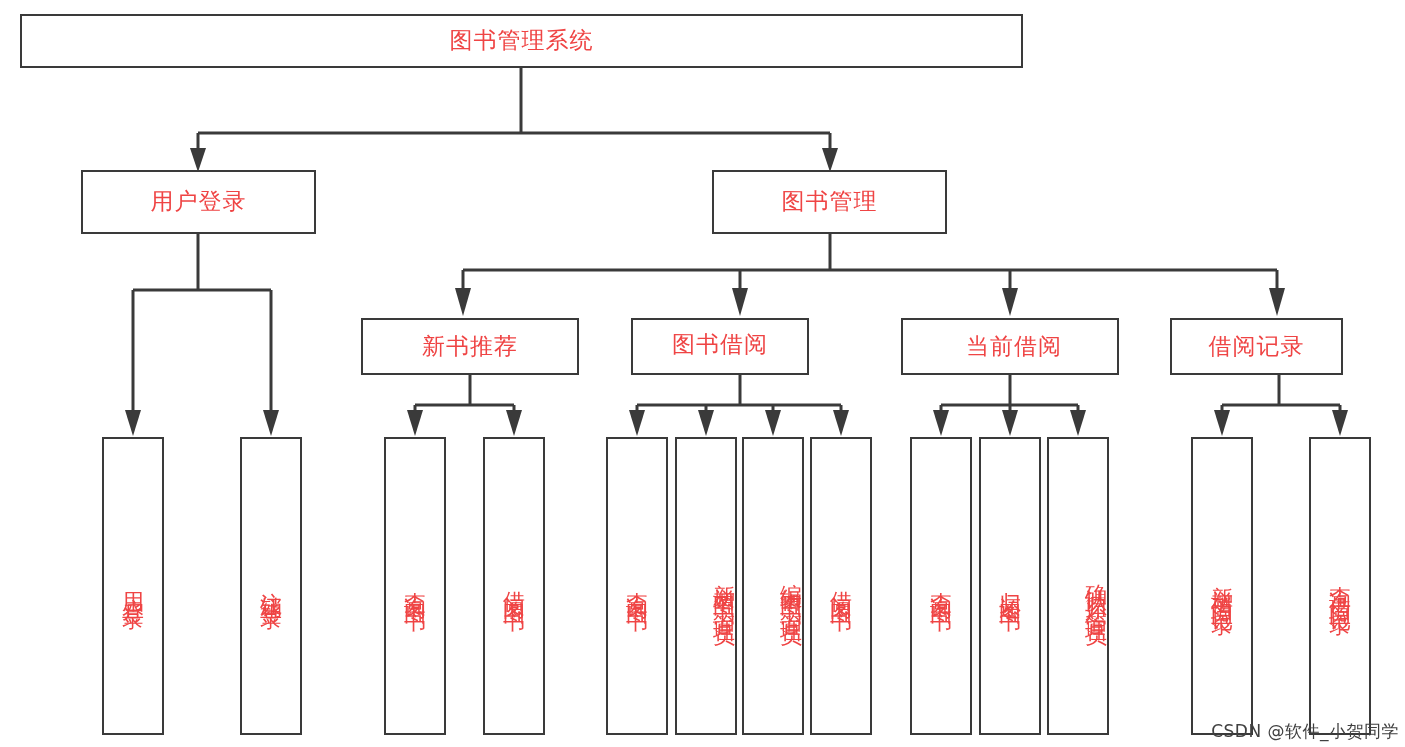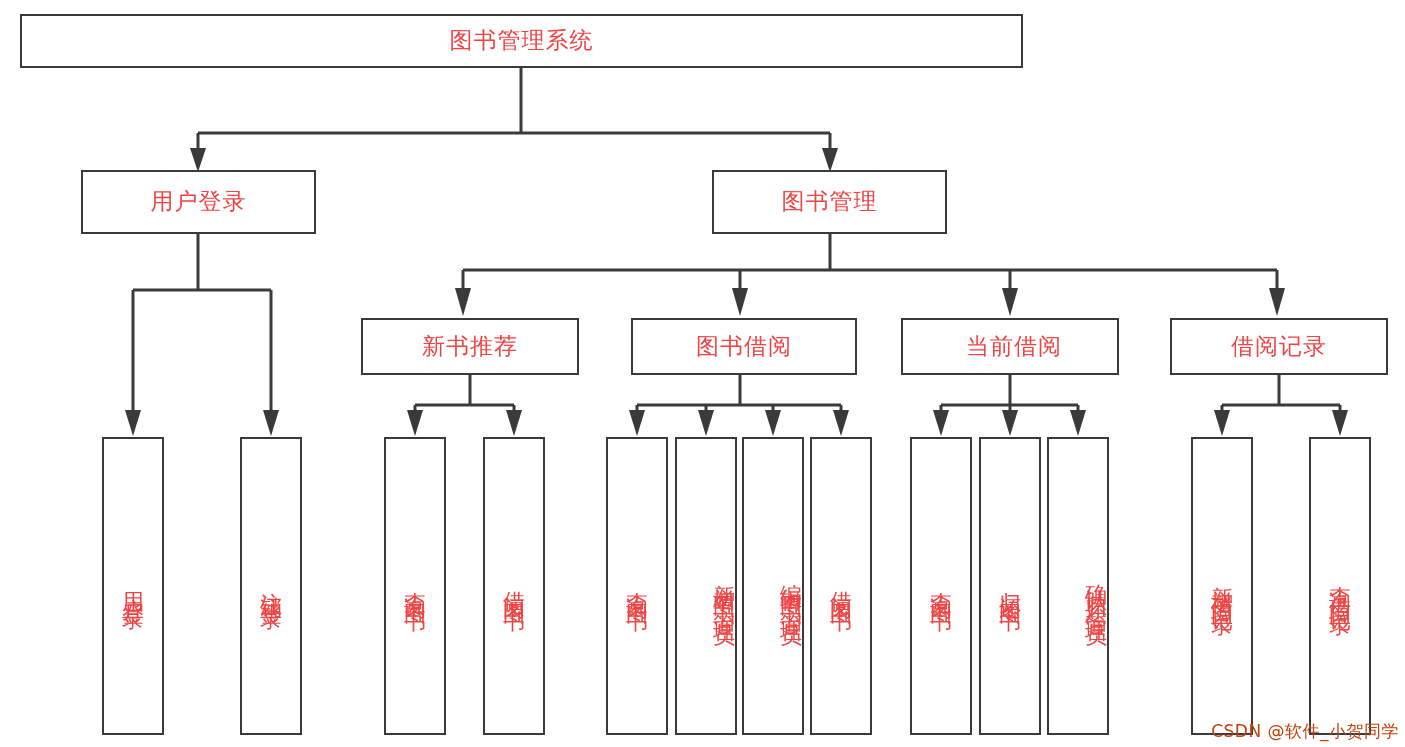--- a/index.html
+++ b/index.html
@@ -43,21 +43,21 @@
     white-space:nowrap;
   }
   .node.leaf.short{
     align-items:center;
     padding-top:0;
   }
   .watermark{
     position:absolute;
     right:6px;bottom:4px;
     font-size:17px;
-    color:#c2410c;
+    color:#404040;
     letter-spacing:0.5px;
     white-space:nowrap;
     pointer-events:none;
   }
   svg.edges{
     position:absolute;left:0;top:0;
     width:1405px;height:747px;
     pointer-events:none;
   }
   svg.edges path,svg.edges line{
@@ -136,25 +136,25 @@
   </svg>
 
   <div class="node horiz root" style="left:20px;top:14px;width:1003px;height:54px;">图书管理系统</div>
 
   <div class="node horiz" style="left:81px;top:170px;width:235px;height:64px;">用户登录</div>
 
   <div class="node horiz" style="left:712px;top:170px;width:235px;height:64px;">图书管理</div>
 
   <div class="node horiz" style="left:361px;top:318px;width:218px;height:57px;">新书推荐</div>
 
-  <div class="node horiz" style="left:631px;top:318px;width:226px;height:57px;">图书借阅</div>
+  <div class="node horiz" style="left:631px;top:318px;width:178px;height:57px;font-family:Liberation Mono, monospace;">图书借阅</div>
 
   <div class="node horiz" style="left:901px;top:318px;width:218px;height:57px;padding-left:8px;">当前借阅</div>
 
-  <div class="node horiz" style="left:1170px;top:318px;width:218px;height:57px;">借阅记录</div>
+  <div class="node horiz" style="left:1170px;top:318px;width:173px;height:57px;">借阅记录</div>
 
   <div class="node leaf short" style="left:102px;top:437px;width:62px;height:298px;">用户登录</div>
 
   <div class="node leaf short" style="left:240px;top:437px;width:62px;height:298px;">注销登录</div>
 
   <div class="node leaf short" style="left:384px;top:437px;width:62px;height:298px;">查询图书</div>
 
   <div class="node leaf short" style="left:483px;top:437px;width:62px;height:298px;">借阅图书</div>
 
   <div class="node leaf short" style="left:606px;top:437px;width:62px;height:298px;">查询图书</div>

